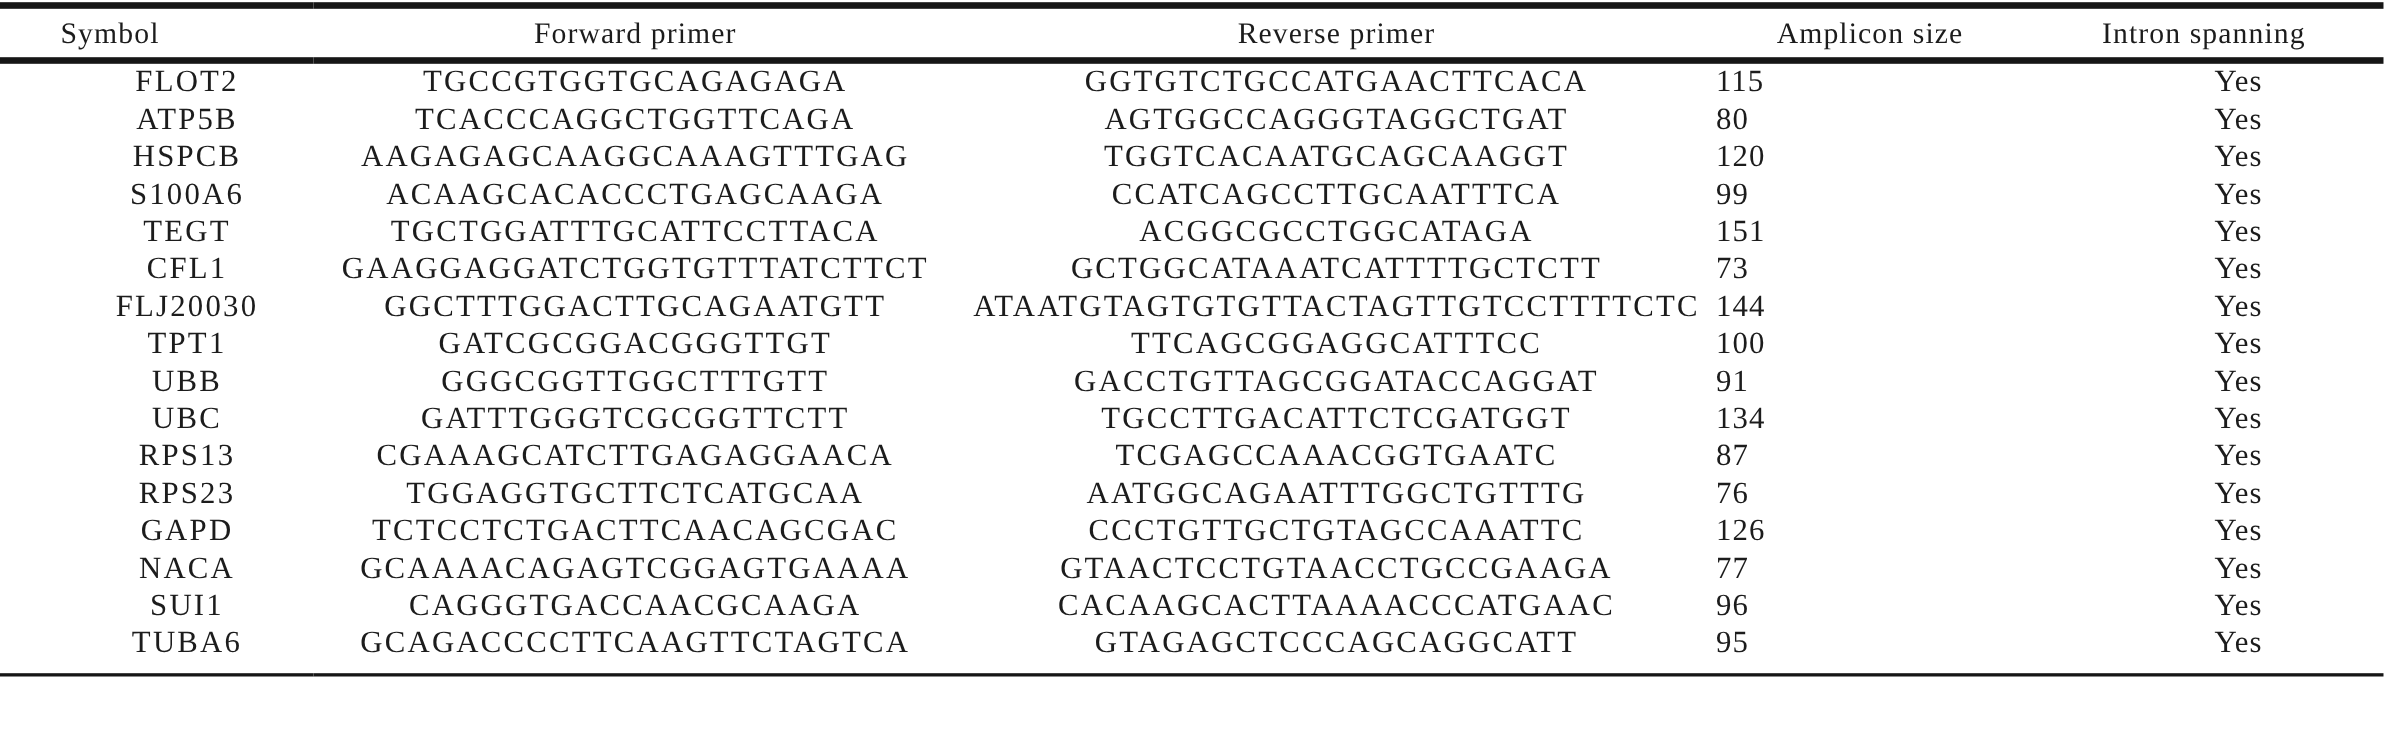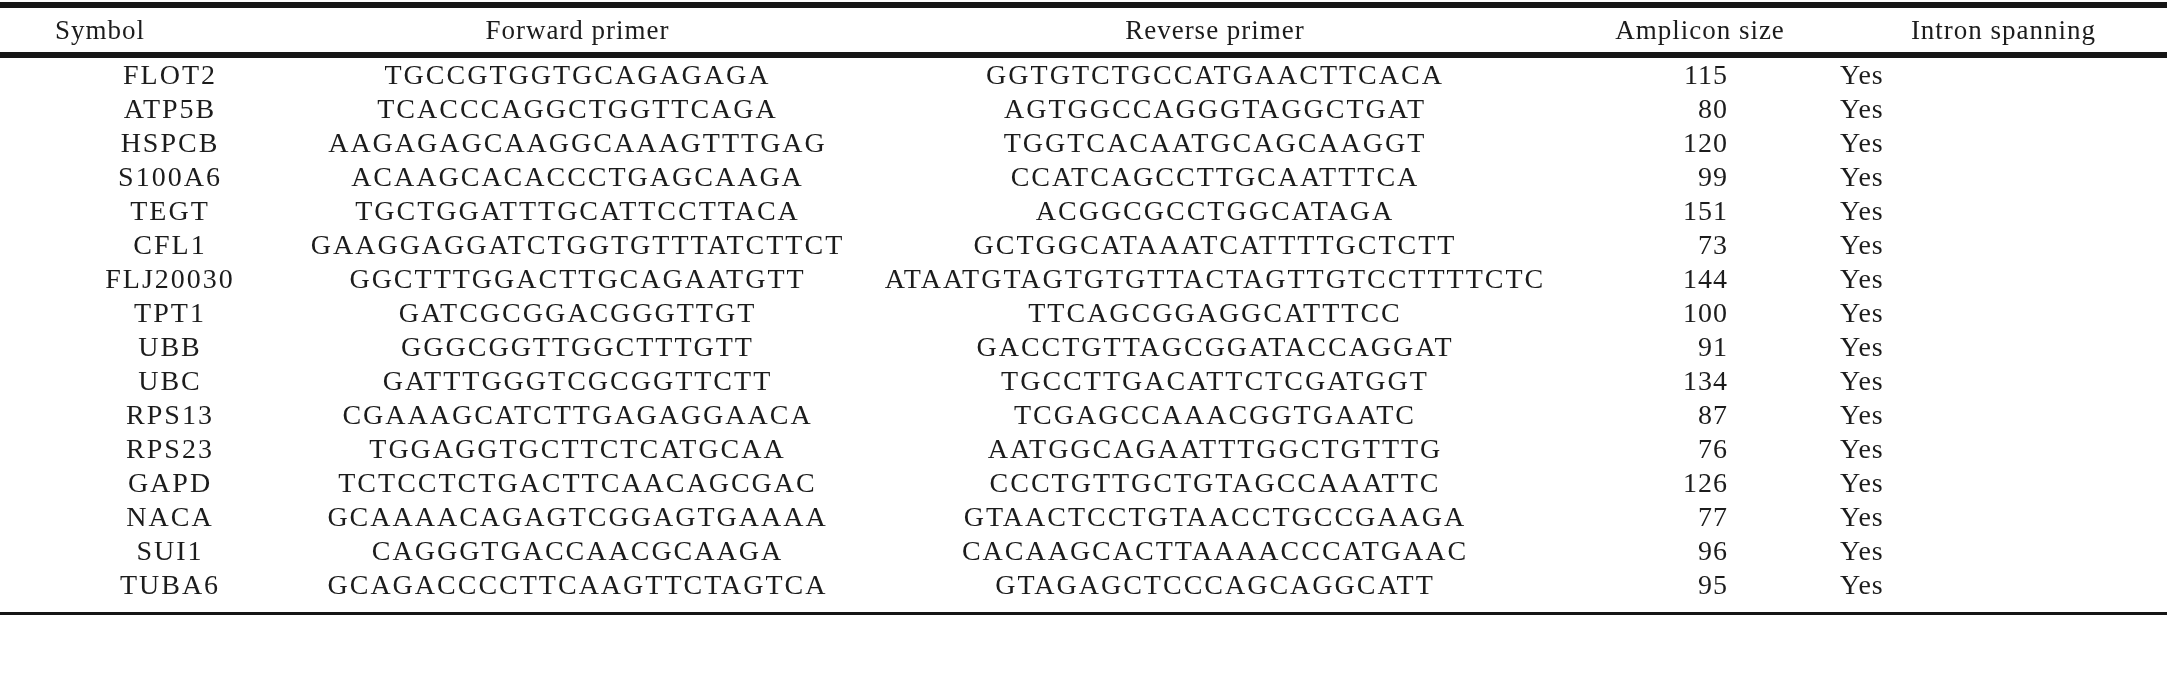--- a/index.html
+++ b/index.html
@@ -60,26 +60,26 @@
   }
   td.c-symbol {
     padding-left: 55px;
     text-align: center;
   }
   td.c-forward,
   td.c-reverse {
     text-align: center;
   }
   td.c-amplicon {
-    text-align: right;
+    text-align: left;
     padding-right: 112px;
     letter-spacing: 1px;
   }
   td.c-intron {
-    text-align: left;
+    text-align: right;
     padding-right: 110px;
     letter-spacing: 1px;
   }
   tbody tr:last-child td {
     padding-bottom: 10px;
   }
 </style>
 </head>
 <body>
 

